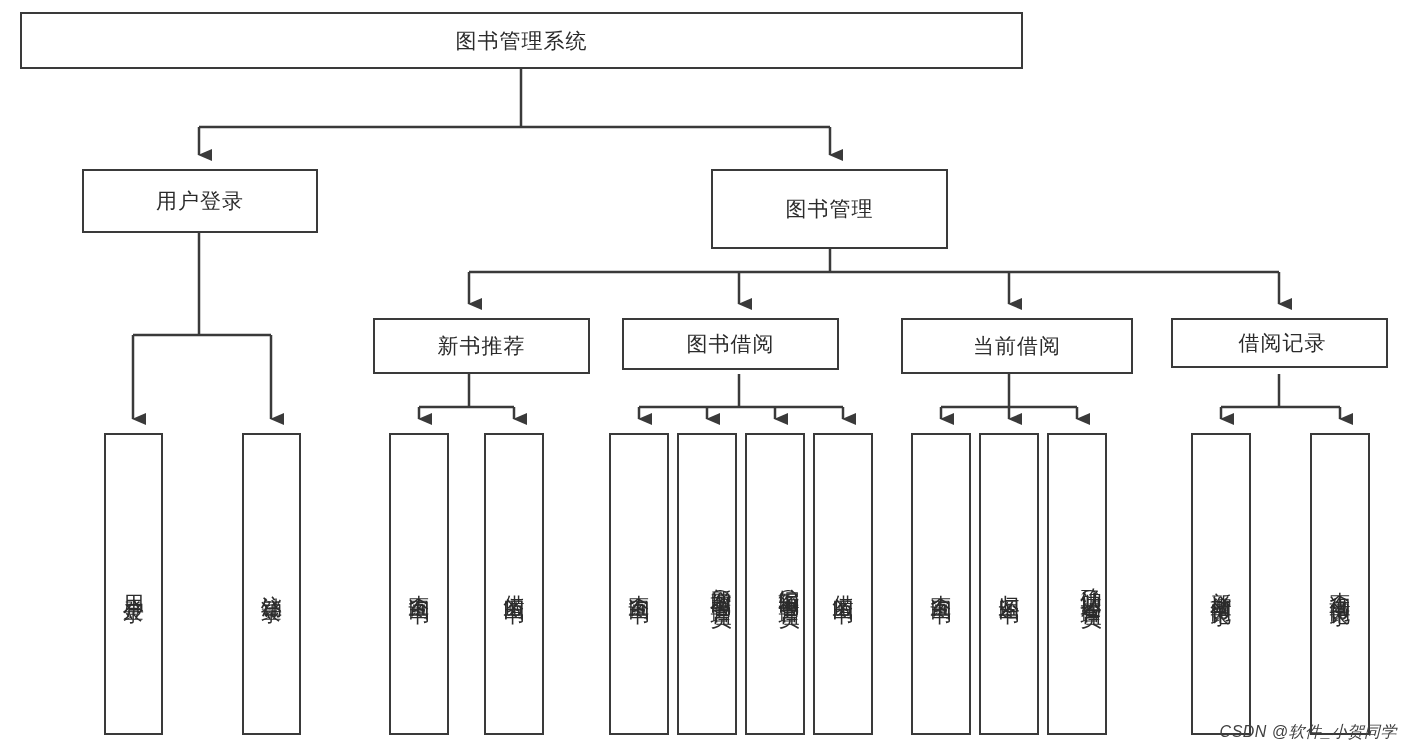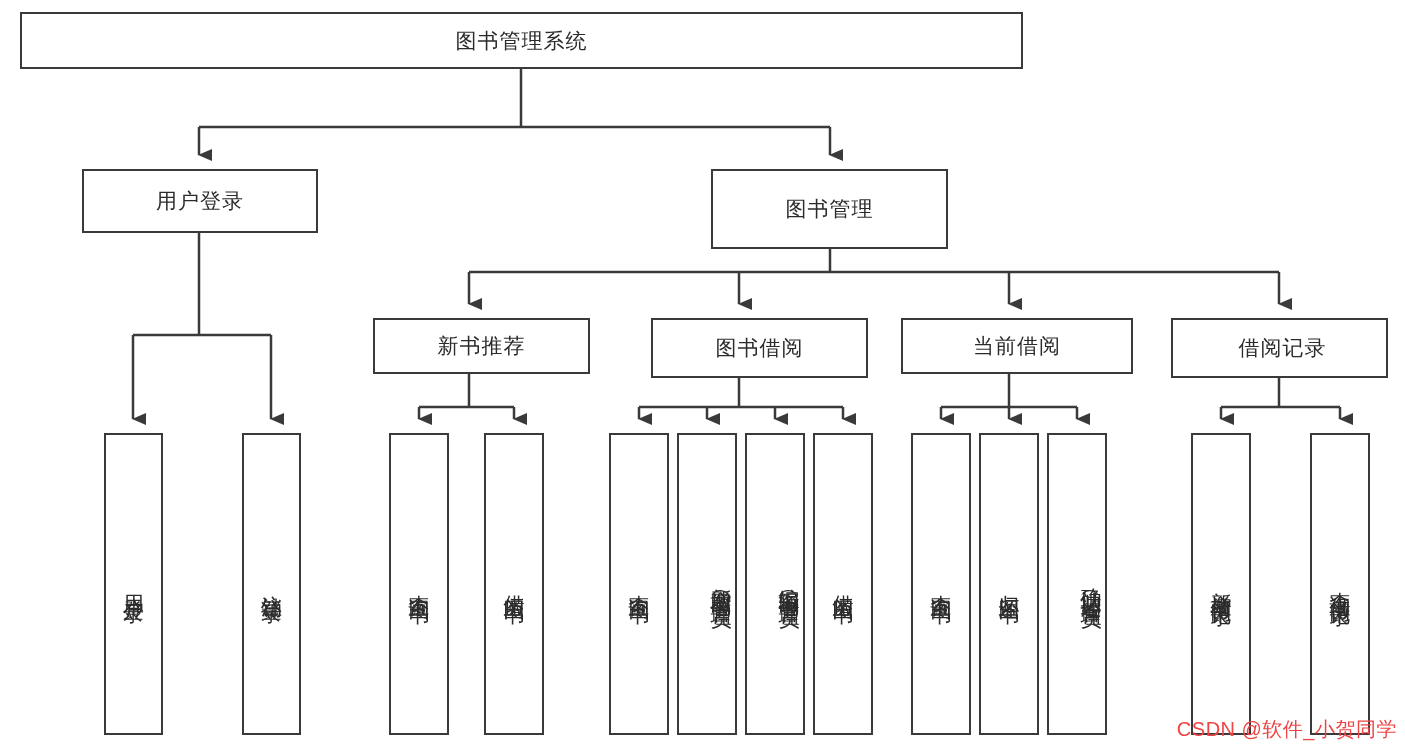--- a/index.html
+++ b/index.html
@@ -64,24 +64,25 @@
     stroke-width: 2.5;
     fill: none;
   }
   .arrowfill {
     fill: #3a3a3a;
   }
   #watermark {
     position: absolute;
     right: 8px;
     bottom: 4px;
-    font-size: 20px;
-    color: #ef4444;
+    font-size: 16px;
+    color: #404040;
     white-space: nowrap;
     letter-spacing: 0.5px;
+    font-style: italic;
   }
 </style>
 </head>
 <body>
 
 <div id="canvas">
 
   <svg id="wires" viewBox="0 0 1405 747" xmlns="http://www.w3.org/2000/svg">
     <defs>
       <marker id="arrow" viewBox="0 0 12 14" refX="6" refY="13" markerWidth="12" markerHeight="14" orient="auto" markerUnits="userSpaceOnUse">
@@ -139,29 +140,29 @@
   </div>
 
   <div class="node horizontal" style="left:711px; top:169px; width:237px; height:80px;">
     <span class="node-label">图书管理</span>
   </div>
 
   <div class="node horizontal" style="left:361px; top:318px; width:217px; height:56px;margin-left:12px;">
     <span class="node-label">新书推荐</span>
   </div>
 
-  <div class="node horizontal" style="left:651px; top:318px; width:217px; height:60px;">
+  <div class="node horizontal" style="left:622px; top:318px; width:217px; height:52px;">
     <span class="node-label">图书借阅</span>
   </div>
 
   <div class="node horizontal" style="left:901px; top:318px; width:232px; height:56px;">
     <span class="node-label">当前借阅</span>
   </div>
 
-  <div class="node horizontal" style="left:1171px; top:318px; width:217px; height:60px;padding-left:6px;">
+  <div class="node horizontal" style="left:1171px; top:318px; width:217px; height:50px;padding-left:6px;">
     <span class="node-label">借阅记录</span>
   </div>
 
   <div class="node vertical midalign" style="left:104px; top:433px; width:59px; height:302px;">
     <span class="node-label">用户登录</span>
   </div>
 
   <div class="node vertical midalign" style="left:242px; top:433px; width:59px; height:302px;">
     <span class="node-label">注销登录</span>
   </div>

